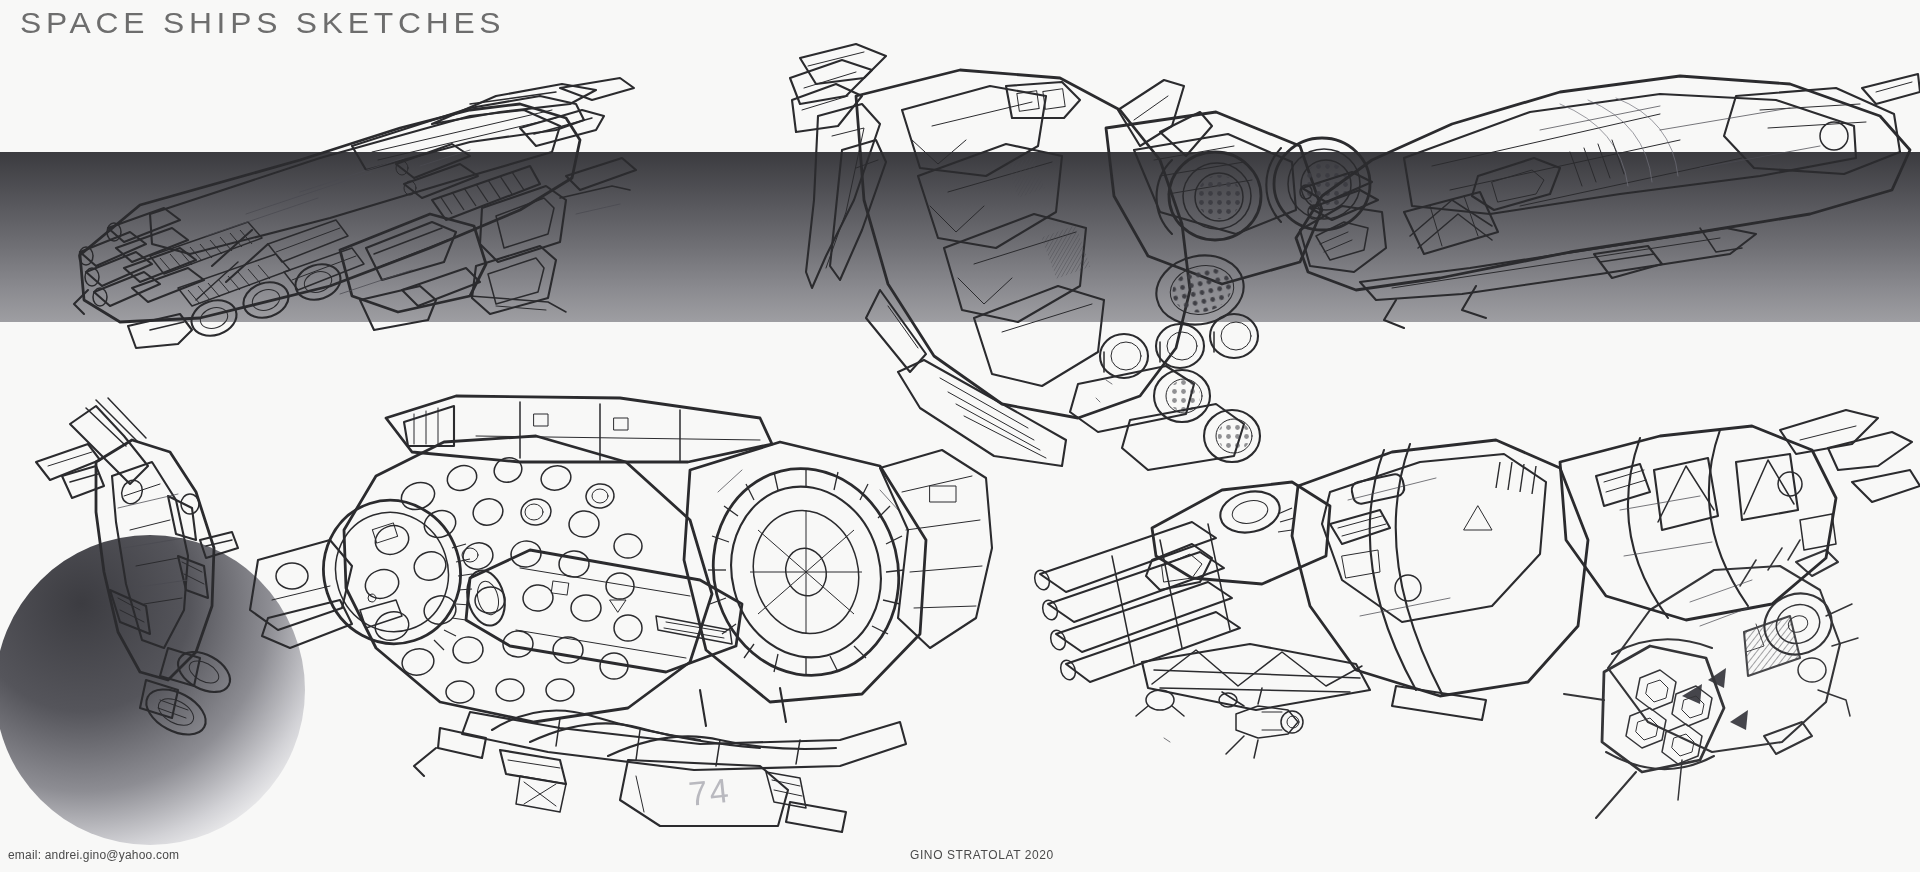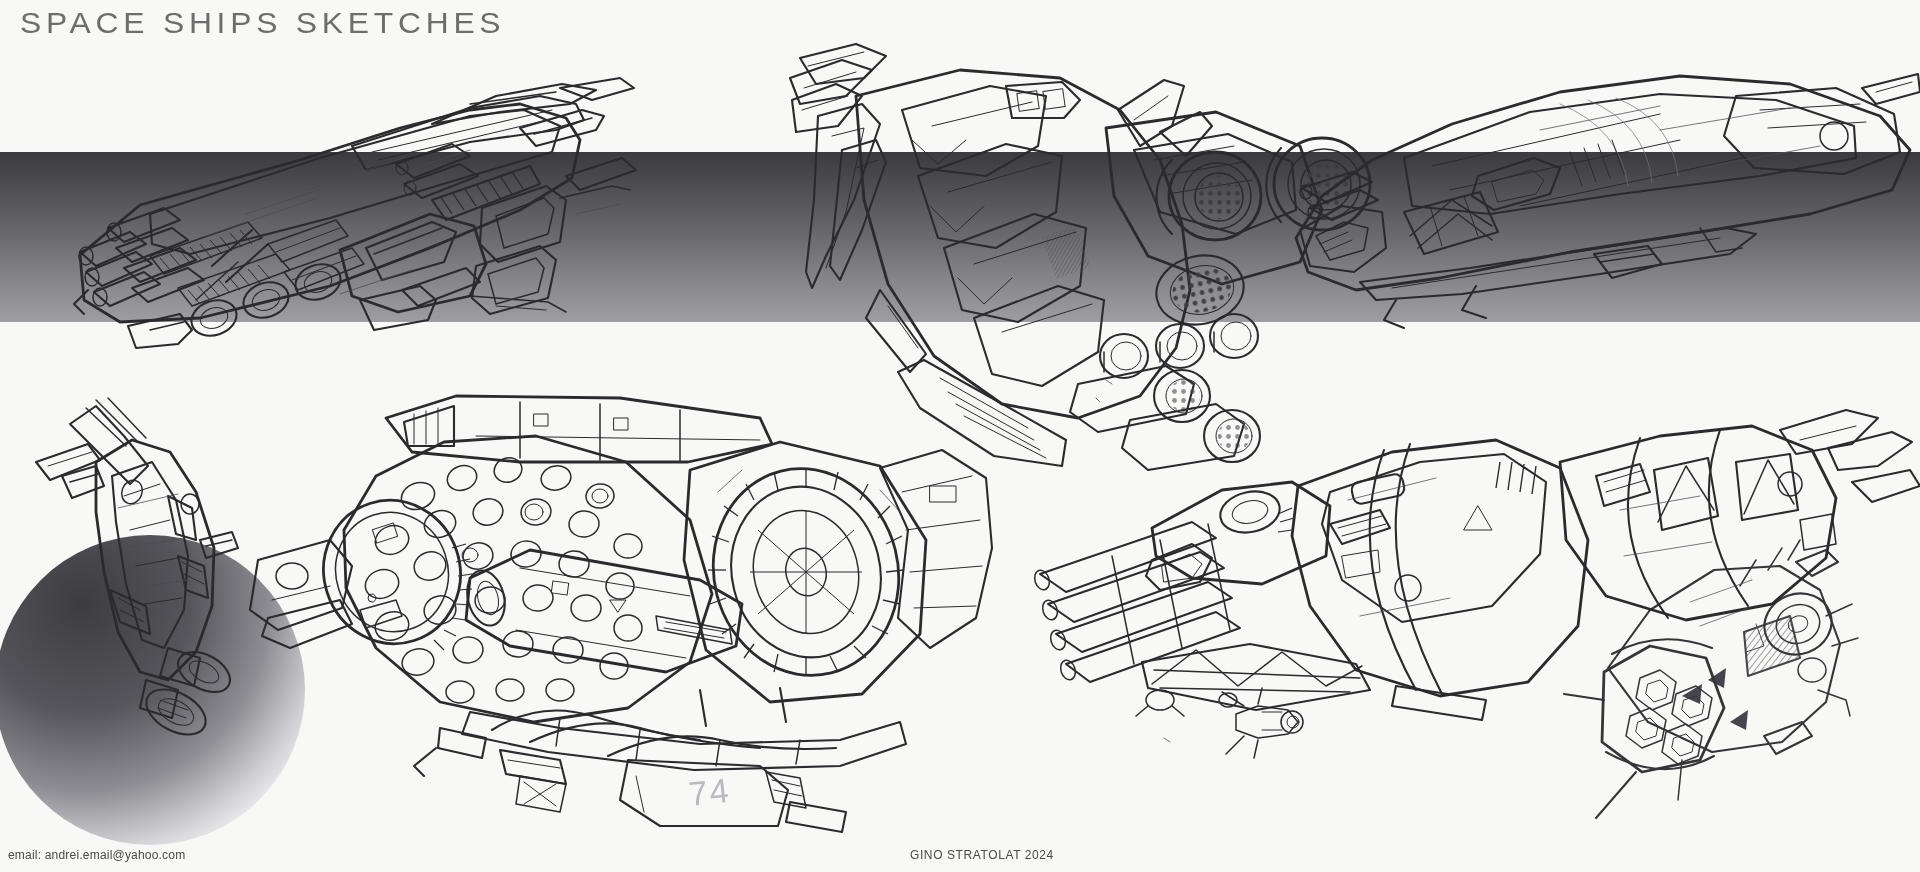--- a/index.html
+++ b/index.html
@@ -810,16 +810,16 @@
     </g>
 
     <g class="ln thin">
       <path d="M1106,380 L1112,384"></path>
       <path d="M1096,398 L1100,402"></path>
       <path d="M1164,738 L1170,742"></path>
     </g>
   </svg>
 
   <div class="title">SPACE SHIPS SKETCHES</div>
-  <div class="email">email: andrei.email@yahoo.com</div>
-  <div class="credit">GINO STRATOLAT 2024</div>
+  <div class="email">email: andrei.gino@yahoo.com</div>
+  <div class="credit">GINO STRATOLAT 2020</div>
 
 </div>
 
 </body></html>

